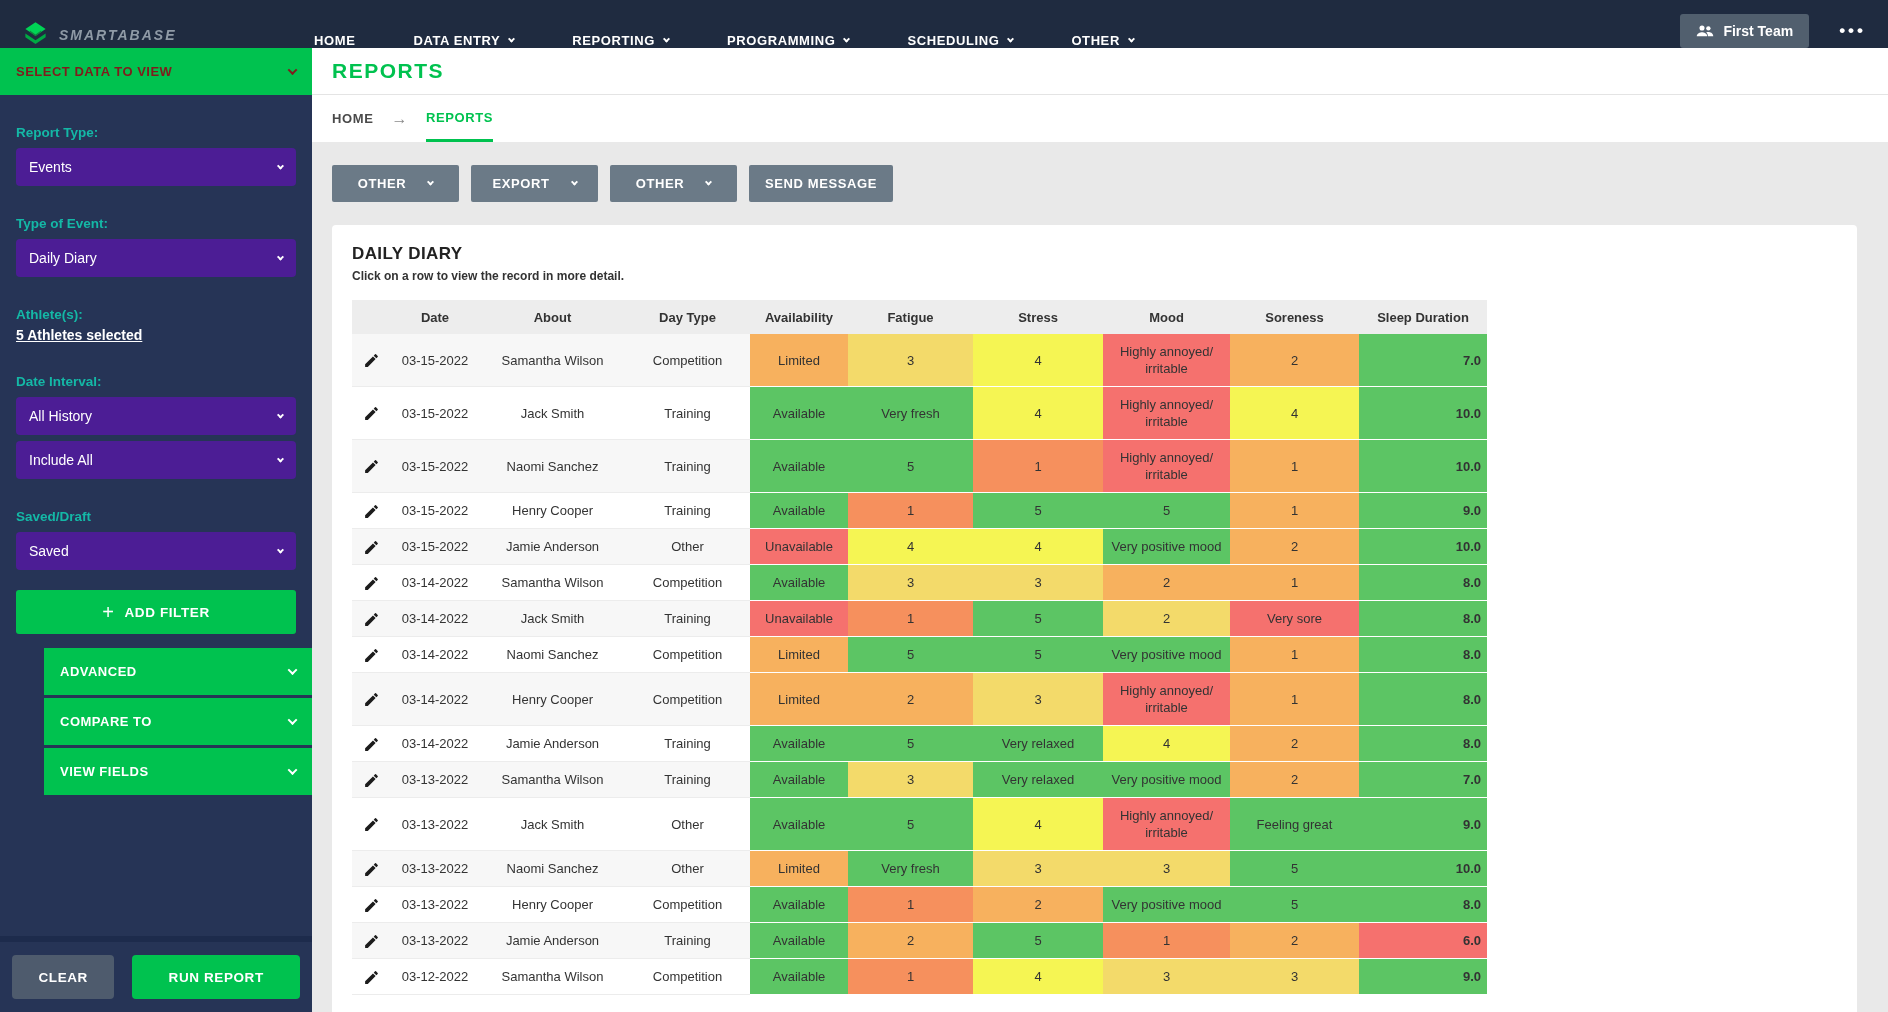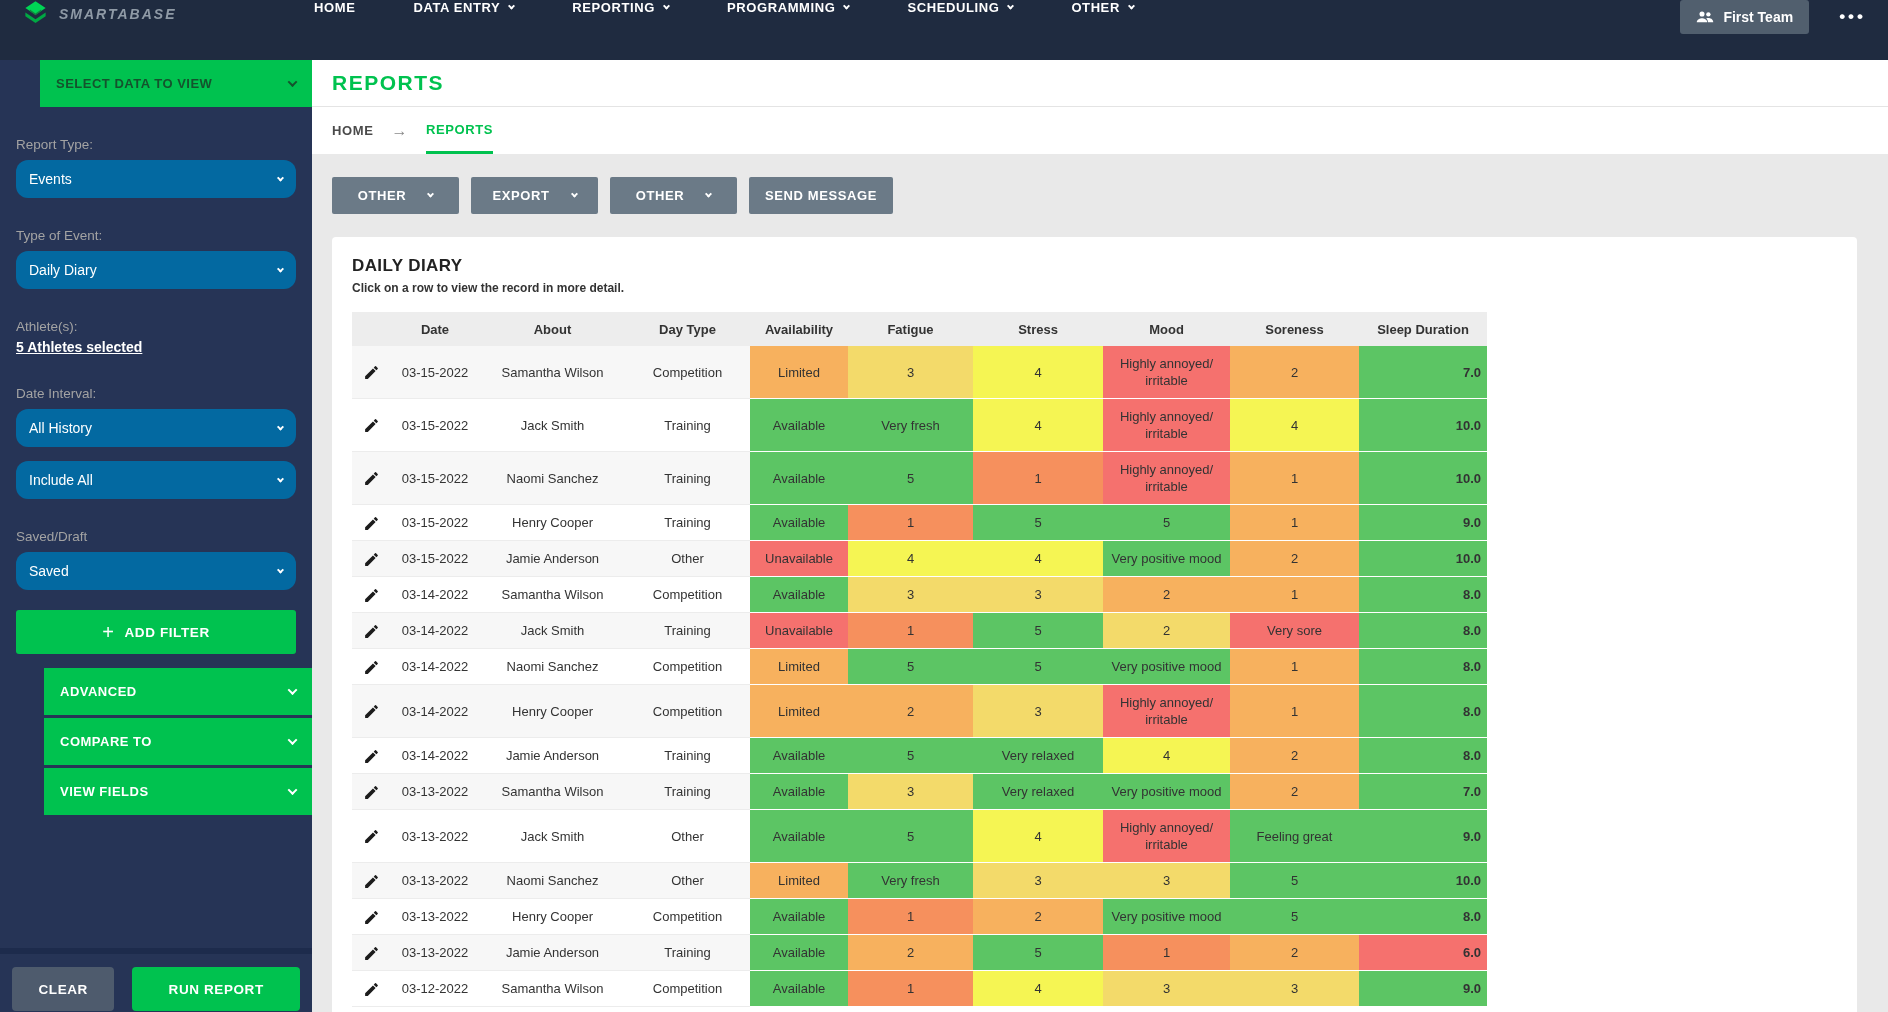--- a/index.html
+++ b/index.html
@@ -5,45 +5,45 @@
   * { margin:0; padding:0; box-sizing:border-box; }
   html,body { width:1888px; height:1012px; overflow:hidden; }
   body { font-family:"Liberation Sans","DejaVu Sans",sans-serif; background:#e9e9e9; }
 
   
   .chev { display:inline-block; width:7px; height:7px; border-right:2.5px solid currentColor;
           border-bottom:2.5px solid currentColor; transform:rotate(45deg) translate(-1px,-1px); }
   .chev.sm { width:5px; height:5px; border-width:2px; }
 
   
-  .navbar { height:60px; background:#1f2b40; display:flex; align-items:flex-start; padding:0 22px; color:#fff; }
+  .navbar { height:48px; background:#1f2b40; display:flex; align-items:flex-end; padding:0 22px; color:#fff; }
   .brand { display:flex; align-items:center; gap:10px; min-width:200px; }
   .brand-text { font-size:14px; font-weight:700; font-style:italic; letter-spacing:2px; color:#8f9aa6; }
   .nav-items { display:flex; align-items:center; gap:58px; margin-left:92px; flex:1; }
   .nav-item { display:flex; align-items:center; gap:9px; font-size:13px; font-weight:700;
               letter-spacing:.6px; color:#fff; cursor:pointer; }
   .nav-right { display:flex; align-items:center; gap:30px; }
   .team-btn { display:flex; align-items:center; gap:9px; background:#515f6e; border:none; color:#fff;
               font-weight:700; font-size:14px; padding:9px 16px; border-radius:3px;
               font-family:inherit; cursor:pointer; }
   .more-dots { font-size:17px; font-weight:700; letter-spacing:3px; color:#fff; cursor:pointer; }
 
   
   .layout { display:flex; height:964px; }
 
   
   .sidebar { width:312px; background:#263456; display:flex; flex-direction:column; color:#fff; }
   .panel-header { height:47px; background:#00c24f; display:flex; align-items:center;
                   justify-content:space-between; padding:0 16px; font-size:13px; font-weight:700;
-                  letter-spacing:.5px; color:#14532d; cursor:pointer;margin-left:40px; }
+                  letter-spacing:.5px; color:#7f1d1d; cursor:pointer; }
   .sb-body { padding:30px 16px 0 16px; }
-  .sb-label { font-size:13.5px; font-weight:400; color:#a3a3a3; margin-bottom:8px; }
-  .sb-select { height:38px; background:#0369a1; border-radius:12px; display:flex; align-items:center;
+  .sb-label { font-size:13.5px; font-weight:700; color:#14b8a6; margin-bottom:8px; }
+  .sb-select { height:38px; background:#4c1d95; border-radius:4px; display:flex; align-items:center;
                justify-content:space-between; padding:0 13px; font-size:14px; color:#fff;
-               cursor:pointer; margin-bottom:14px; }
+               cursor:pointer; margin-bottom:6px; }
   .sb-group { margin-bottom:30px; }
   .sb-link { font-size:14px; font-weight:700; color:#fff; text-decoration:underline; cursor:pointer; }
   .add-filter { width:100%; height:44px; background:#00c24f; border:none; border-radius:3px; color:#fff;
                 font-size:13.5px; font-weight:700; letter-spacing:.6px; font-family:inherit;
                 display:flex; align-items:center; justify-content:center; gap:10px; cursor:pointer;
                 margin:6px 0 14px 0; }
   .add-filter .plus { font-size:20px; font-weight:400; line-height:1; }
   .sb-sections { display:flex; flex-direction:column; gap:3px; }
   .sb-section { height:47px; background:#00c24f; display:flex; align-items:center;
                 justify-content:space-between; padding:0 16px; font-size:13px; font-weight:700;

